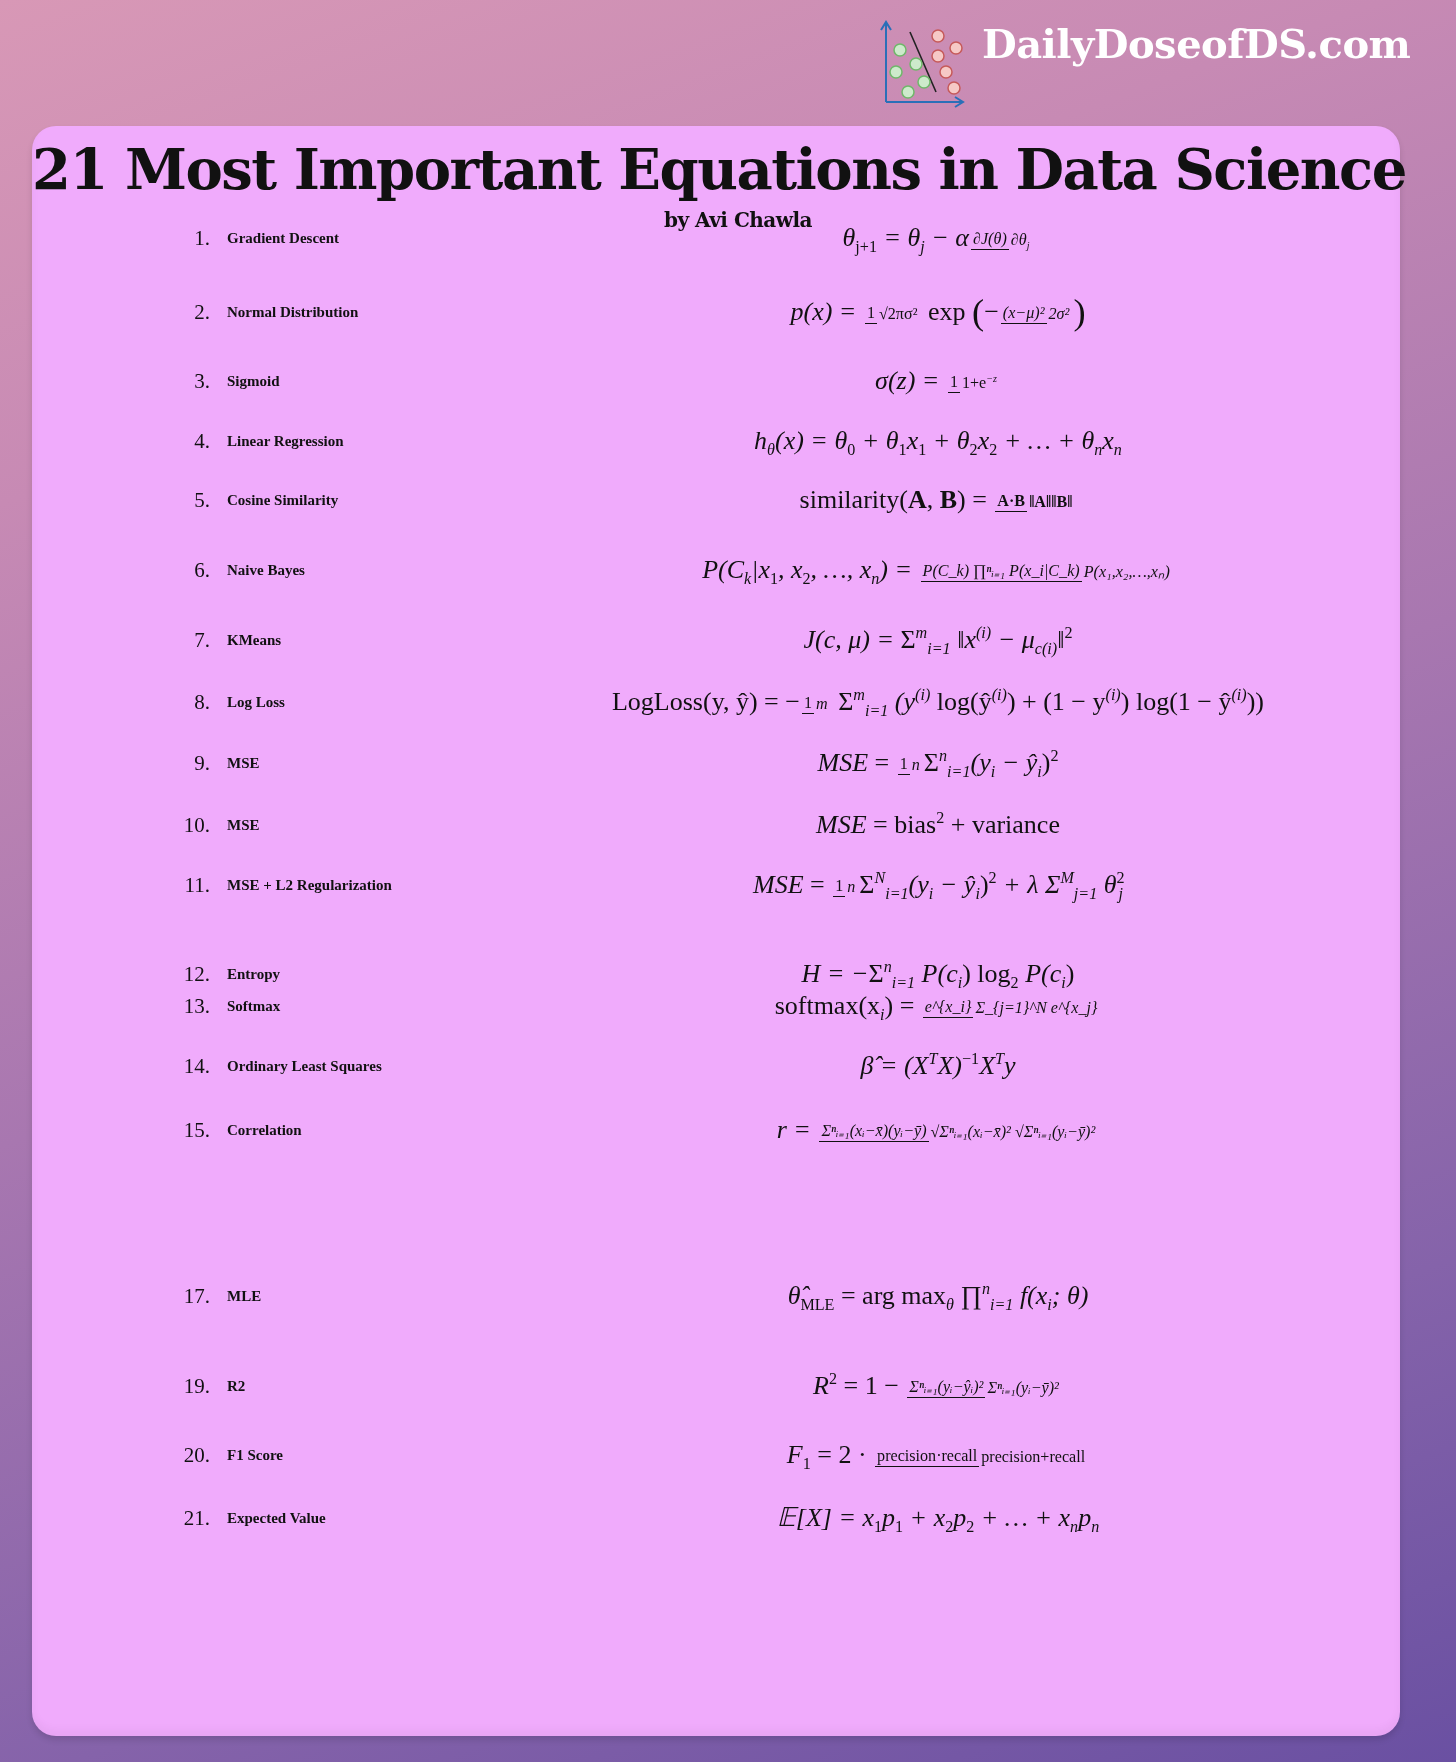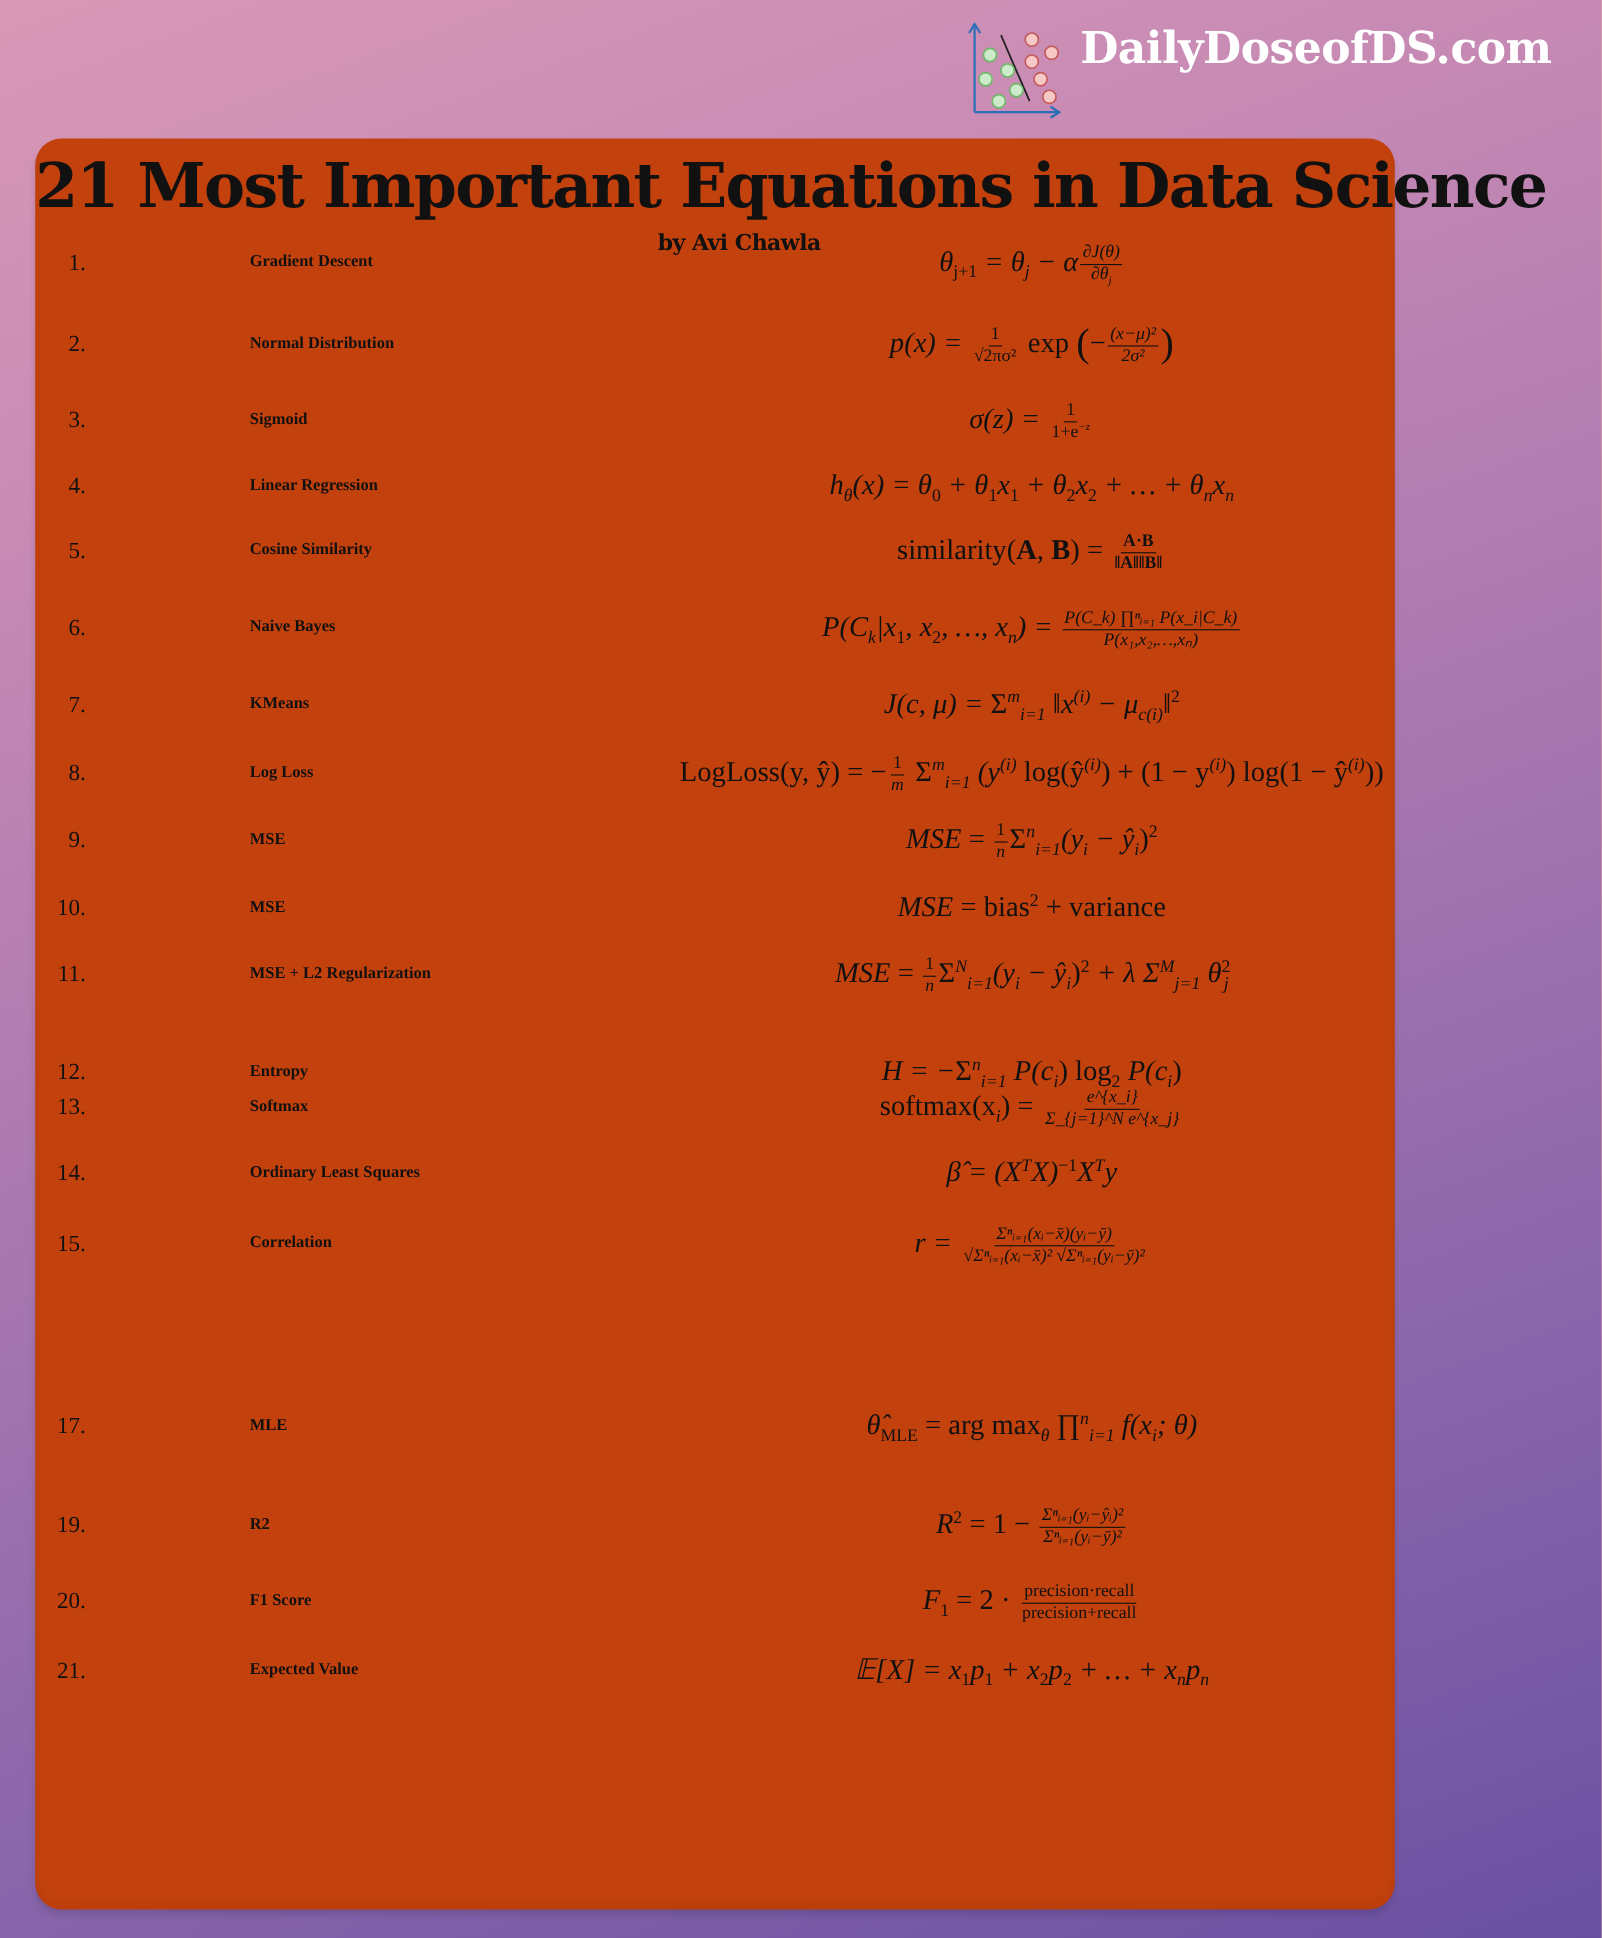--- a/index.html
+++ b/index.html
@@ -12,22 +12,22 @@
   .brand {
     position: absolute; left: 878px; top: 20px; height: 88px;
     display: flex; align-items: flex-start; gap: 14px;
   }
   .brand svg { width: 90px; height: 88px; }
   .brand-name {
     color: #ffffff; font-family: "DejaVu Serif", serif; font-size: 40px;
     font-weight: bold; letter-spacing: -0.5px; white-space: nowrap;
   }
   .card {
-    position: absolute; left: 32px; top: 126px; width: 1236px; height: 1610px;
-    background: #c2410c; border-radius: 24px;
+    position: absolute; left: 32px; top: 126px; width: 1368px; height: 1610px;
+    background: #f0abfc; border-radius: 24px;
     box-shadow: 0 4px 6px rgba(0,0,0,0.12), inset 0 -6px 8px rgba(0,0,0,0.04);
   }
   .title {
     position: absolute; left: 0; top: 10px; width: 100%; text-align: center;
     font-family: "DejaVu Serif", serif; font-weight: bold; font-size: 56px;
     color: #111; letter-spacing: -1.5px; white-space: nowrap;
   }
   .byline {
     position: absolute; left: 0; top: 82px; width: 100%; text-align: center;
     font-family: "DejaVu Serif", serif; font-weight: bold; font-size: 20px; color: #111;
@@ -45,21 +45,21 @@
     line-height: 40px; white-space: nowrap;
   }
   .eq {
     position: absolute; left: 300px; width: 1212px; text-align: center;
     font-family: "Liberation Serif", serif; font-size: 26px; color: #111;
     line-height: 40px; white-space: nowrap;
   }
   .eq i { font-style: italic; }
   .eq sub, .eq sup { font-size: 62%; line-height: 0; }
   .frac {
-    display: inline-flex; flex-direction: column; align-items: center;
+    display: inline-flex; flex-direction: row; align-items: center;
     vertical-align: middle; font-size: 62%; line-height: 1.15; margin: 0 2px;
   }
   .frac .n { border-bottom: 1.2px solid #111; padding: 0 2px; }
   .frac .d { padding: 0 2px; }
 </style>
 </head>
 <body>
 
 <div class="brand">
   <svg viewBox="0 0 90 88">

